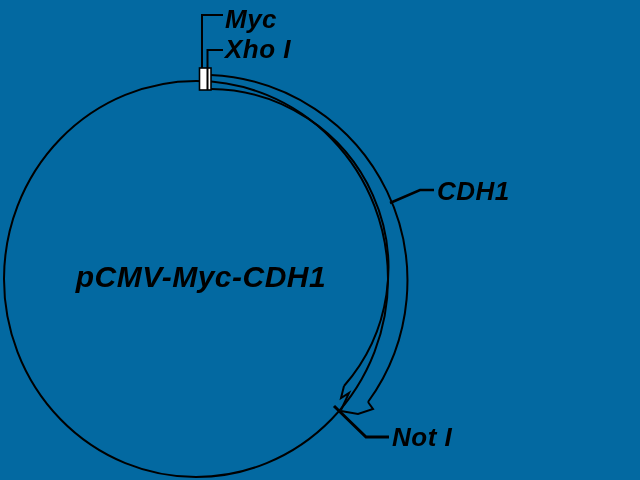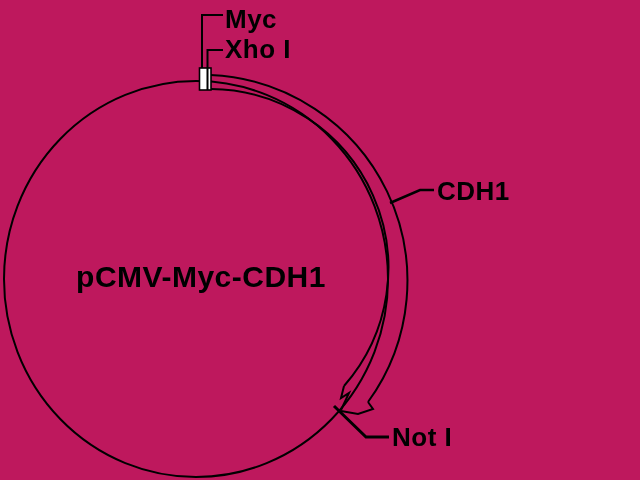--- a/index.html
+++ b/index.html
@@ -4,22 +4,23 @@
 <style>
   html, body {
     margin: 0;
     padding: 0;
     background: #ffffff;
   }
   .canvas {
     position: relative;
     width: 640px;
     height: 480px;
-    background: #be185d;
+    background: #0369a1;
     overflow: hidden;
+    font-style: italic;
   }
   svg {
     display: block;
   }
   .stroke {
     fill: none;
     stroke: #000000;
     stroke-linejoin: miter;
     stroke-linecap: butt;
   }

